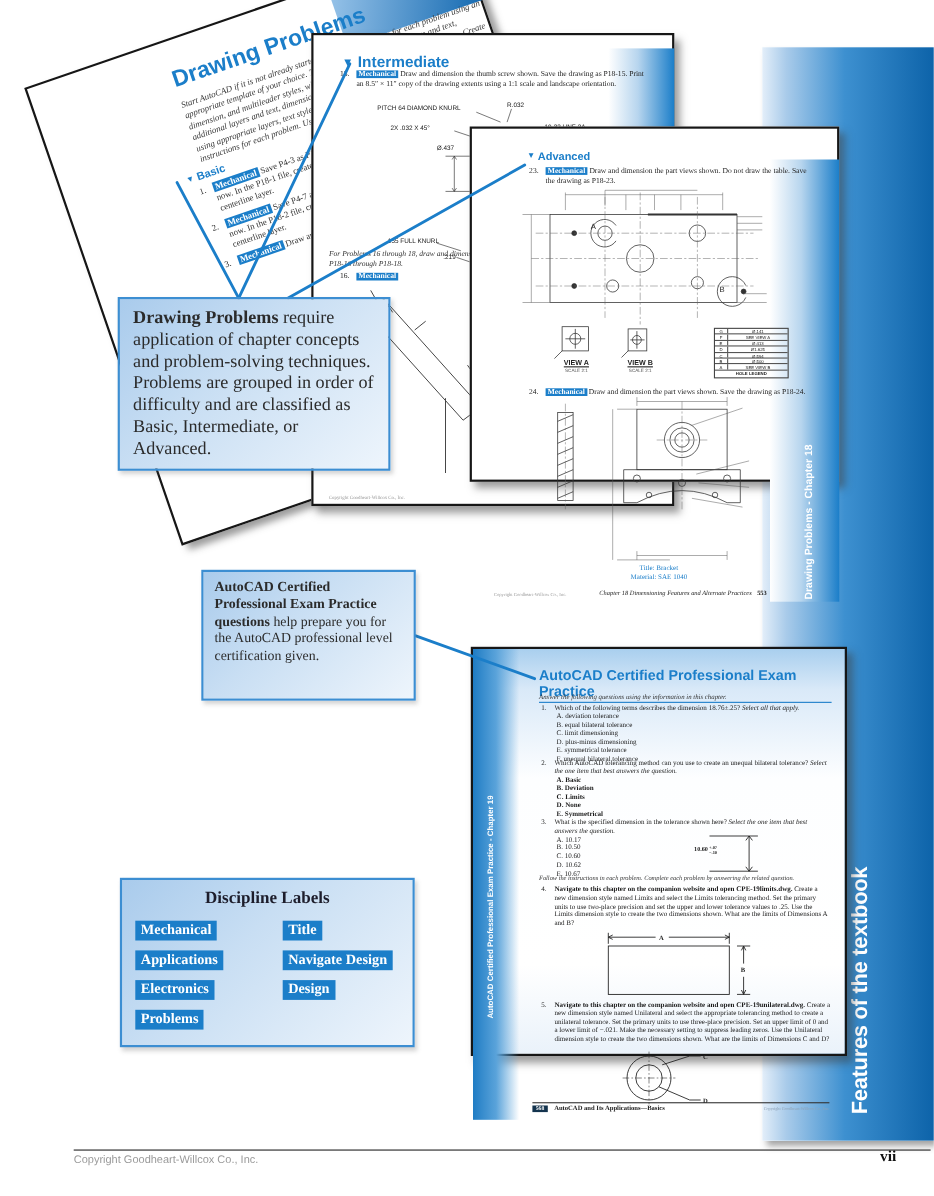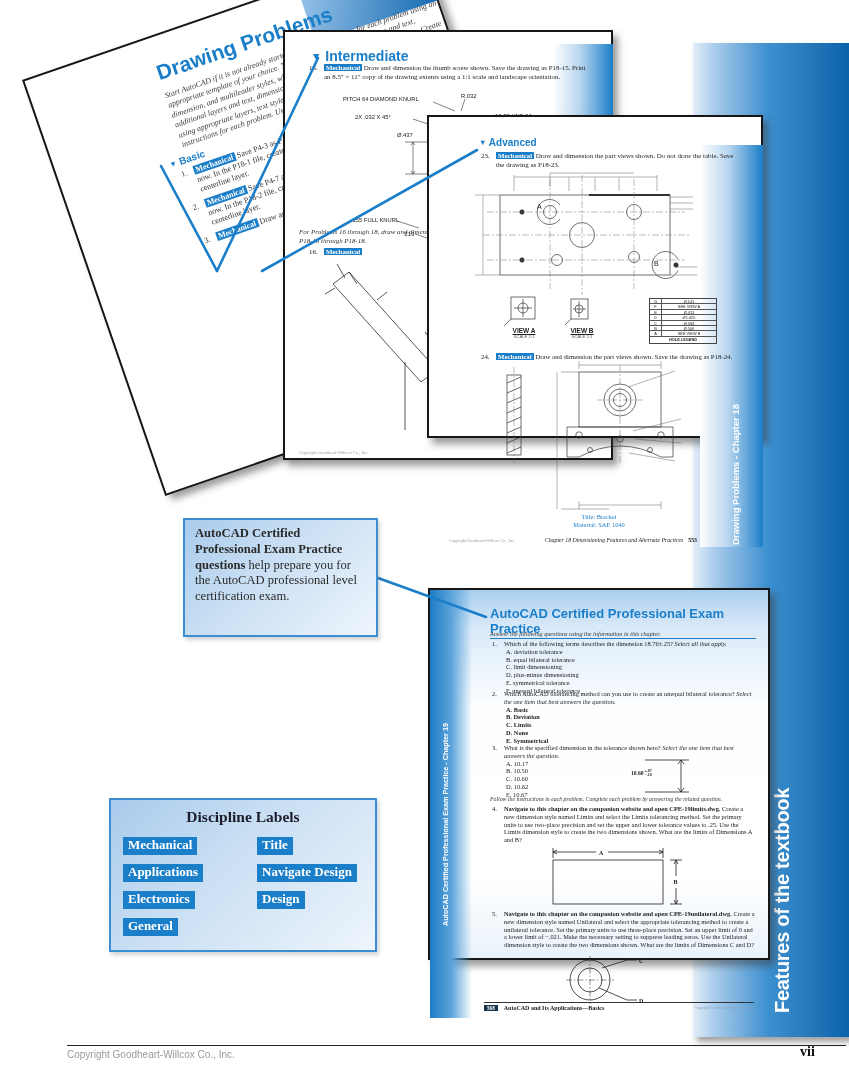--- a/index.html
+++ b/index.html
@@ -458,32 +458,36 @@
     </div>
   </div>
 
   <svg class="connectors" width="849" height="1087" viewBox="0 0 849 1087">
     <line class="cline" x1="217" y1="271" x2="161" y2="166"></line>
     <line class="cline" x1="217" y1="271" x2="318" y2="58"></line>
     <line class="cline" x1="262" y1="271" x2="477" y2="150"></line>
     <line class="cline" x1="378" y1="578" x2="486" y2="617"></line>
   </svg>
 
+  <div class="callout" id="co-dp">
+    <span class="bold">Drawing Problems</span>
+    <span>require application of chapter concepts and problem-solving techniques. Problems are grouped in order of difficulty and are classified as Basic, Intermediate, or Advanced.</span>
+  </div>
   <div class="callout" id="co-exam">
     <span class="bold">AutoCAD Certified Professional Exam Practice questions</span>
-    <span>help prepare you for the AutoCAD professional level certification exam.</span>
+    <span>help prepare you for the AutoCAD professional level certification given.</span>
   </div>
   <div class="callout" id="co-labels">
     <div class="dl-title">Discipline Labels</div>
     <div class="dl-cols">
       <div class="dl-col c1">
         <span class="dl-chip">Mechanical</span>
         <span class="dl-chip">Applications</span>
         <span class="dl-chip">Electronics</span>
-        <span class="dl-chip">General</span>
+        <span class="dl-chip">Problems</span>
       </div>
       <div class="dl-col">
         <span class="dl-chip">Title</span>
         <span class="dl-chip">Navigate Design</span>
         <span class="dl-chip">Design</span>
       </div>
     </div>
   </div>
 
   <div class="gfoot-rule"></div>

